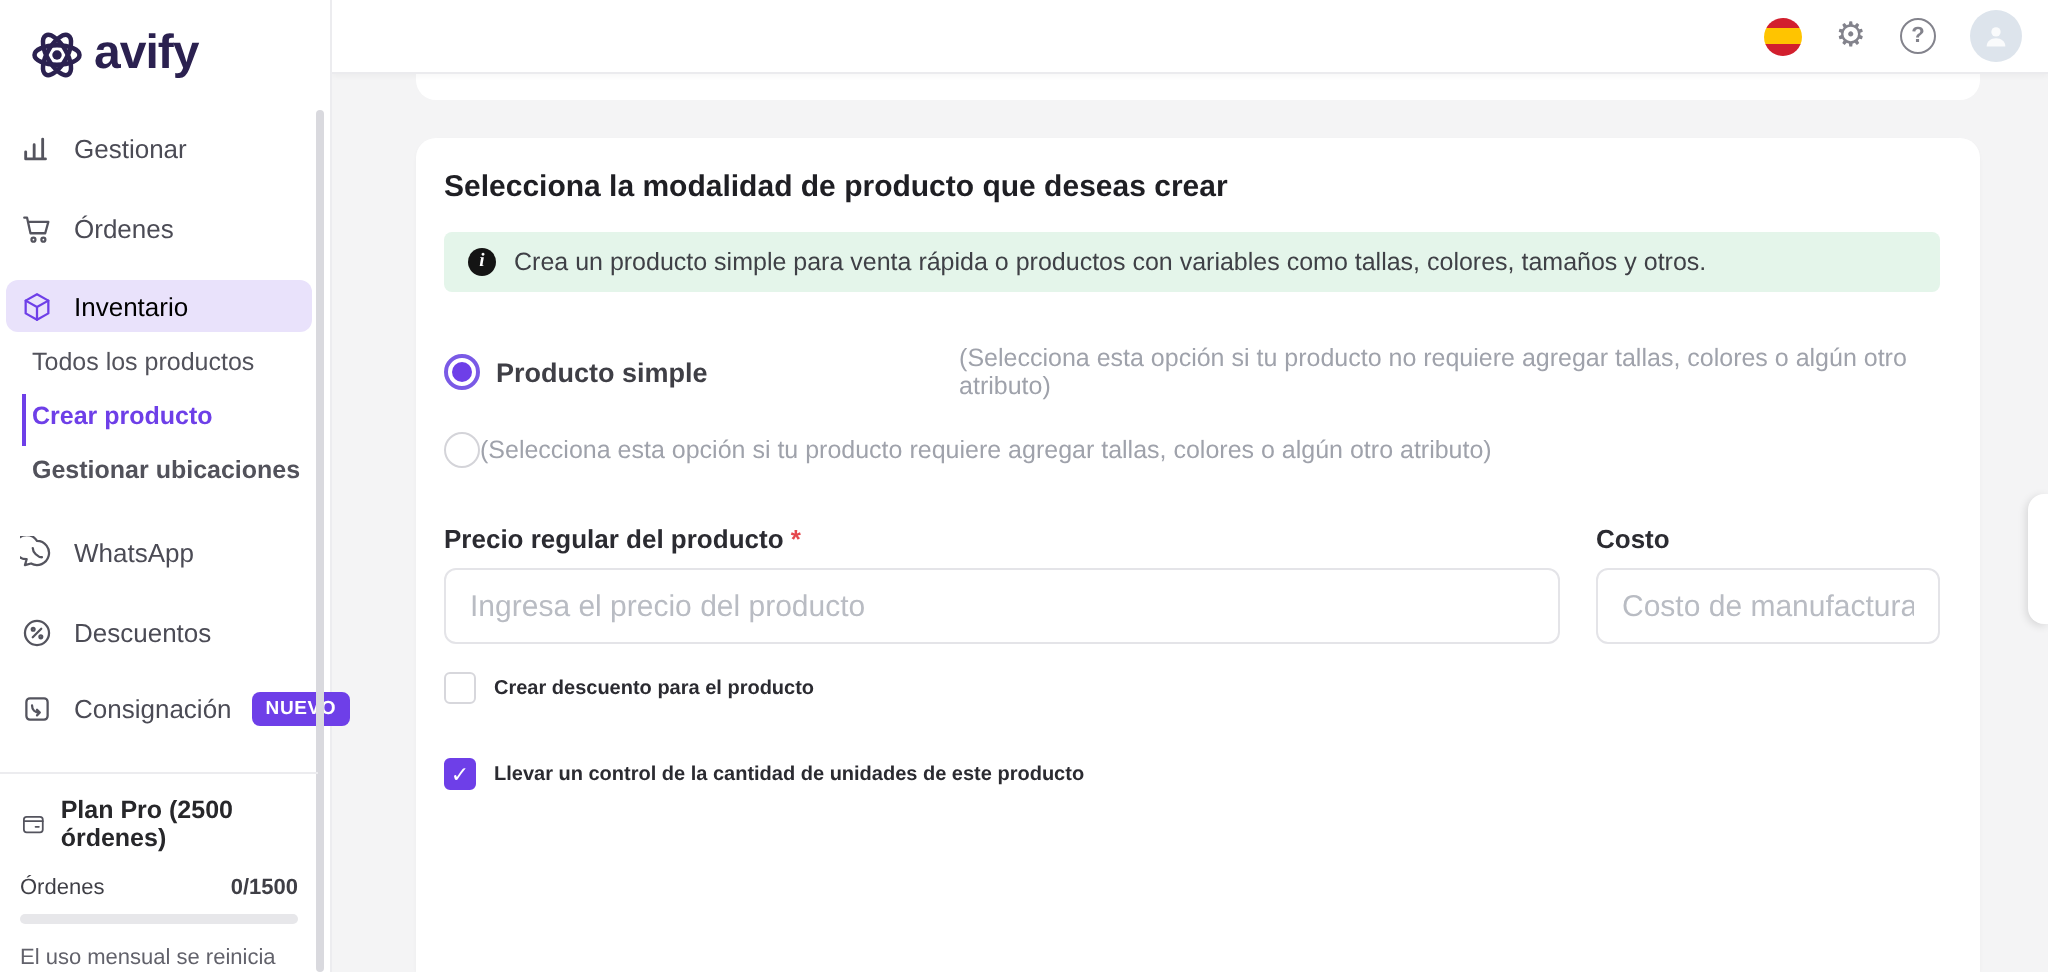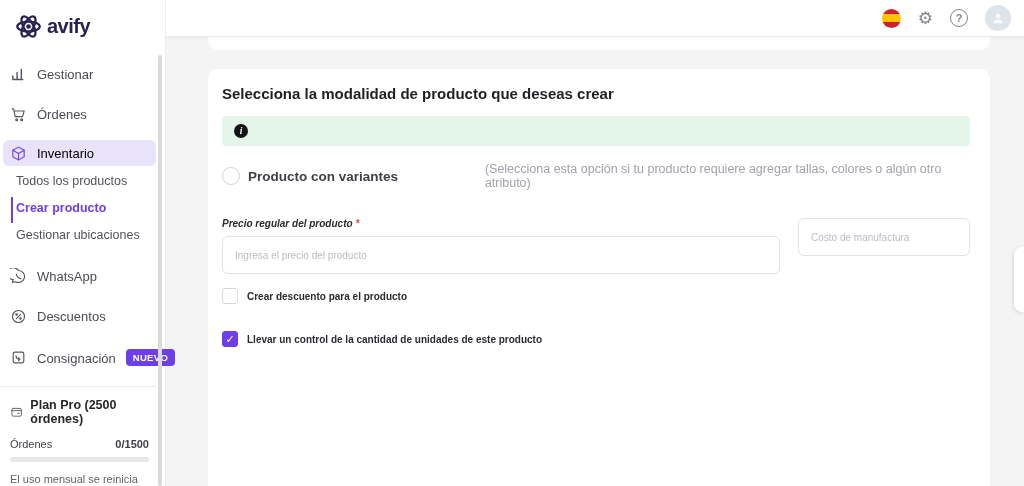--- a/index.html
+++ b/index.html
@@ -9,21 +9,21 @@
     background:#f4f4f5;
     font-family:"Liberation Sans", sans-serif;
     color:#3f3f46;
   }
   .glyph { font-family:"DejaVu Sans", sans-serif; }
 
   
   .sidebar { position:absolute; left:0; top:0; width:166px; height:486px;
     background:#fff; border-right:1px solid #ececef; z-index:6; }
   .logo { position:absolute; left:15px; top:13px; display:flex; align-items:center; gap:5px; }
-  .logo-text { font-size:20px; font-weight:800; color:#2b2150; letter-spacing:-0.5px; }
+  .logo-text { font-size:24px; font-weight:800; color:#2b2150; letter-spacing:-0.5px; }
   .side-item { position:absolute; left:10px; display:flex; align-items:center; gap:10px;
     font-size:13px; color:#4b4b55; cursor:pointer; height:24px; }
   .side-item svg { flex:0 0 auto; }
   .side-item.active-pill { left:3px; width:153px; padding:0 0 0 7px; height:26px;
     background:#e9e2fb; border-radius:6px; color:#000000; font-weight:400; }
   .sub-item { position:absolute; left:16px; font-size:12.5px; color:#52525b; cursor:pointer; }
   .sub-item.active { color:#6e3fe8; font-weight:700; }
   .sub-bar { position:absolute; left:11px; top:197px; width:2px; height:26px; background:#6e3fe8; }
   .badge-new { background:#6e3fe8; color:#fff; font-size:9.5px; font-weight:700;
     border-radius:4px; padding:3px 7px; letter-spacing:0.3px; }
@@ -66,24 +66,24 @@
   .opt-row.first { margin-top:26px; }
   .radio { width:18px; height:18px; border-radius:50%; border:1.5px solid #d4d4d9;
     background:#fff; flex:0 0 auto; cursor:pointer; position:relative; }
   .radio.selected { border:2px solid #7a5ae6; }
   .radio.selected::after { content:""; position:absolute; left:2px; top:2px; width:10px; height:10px;
     border-radius:50%; background:#6e3fe8; }
   .opt-label { margin-left:8px; width:247px; font-size:13.5px; font-weight:600; color:#3f3f46; }
   .opt-hint { font-size:12.5px; color:#9fa2ab; }
   .fields-row { display:flex; gap:18px; margin-top:28px; }
   .field-col1 { flex:1; } .field-col2 { width:172px; }
-  .f-label { font-size:10px; font-weight:700; color:#2b2b31; margin-bottom:7px;font-style:italic; }
+  .f-label { font-size:13px; font-weight:700; color:#2b2b31; margin-bottom:7px; }
   .req { color:#e5484d; font-weight:700; }
   .tb { width:100%; height:38px; border:1px solid #e4e4e8; border-radius:6px; padding:0 12px;
-    font-size:10px; color:#0369a1; outline:none; font-family:"Liberation Sans", sans-serif; background:#fff; }
+    font-size:15px; color:#0369a1; outline:none; font-family:"Liberation Sans", sans-serif; background:#fff; }
   .tb::placeholder { color:#b9bcc3; }
   .cb-row { display:flex; align-items:center; gap:9px; margin-top:14px; }
   .cb { width:16px; height:16px; border:1.5px solid #d7d7dc; border-radius:3px; background:#fff;
     flex:0 0 auto; cursor:pointer; }
   .cb.checked { background:#6e3fe8; border-color:#6e3fe8; color:#fff; display:flex;
     align-items:center; justify-content:center; font-size:11px; font-weight:700; }
   .cb-label { font-size:10px; font-weight:700; color:#2b2b31; }
   .sku-block { margin-top:26px; }
   .sku-strong { color:#6e3fe8; font-weight:700; }
   .sku-input { margin-top:7px; height:36px; }
@@ -130,41 +130,41 @@
     <svg class="ic accent" width="17" height="17" viewBox="0 0 24 24">
       <path d="M12 3 4 7.5v9L12 21l8-4.5v-9L12 3z"></path>
       <path d="M4 7.5 12 12l8-4.5M12 12v9"></path>
     </svg>
     <span>Inventario</span>
   </div>
 
   <div class="sub-item" style="top:174px;">Todos los productos</div>
   <div class="sub-bar"></div>
   <div class="sub-item active" style="top:201px;">Crear producto</div>
-  <div class="sub-item" style="top:228px;">Gestionar ubicaciones</div>
+  <div class="sub-item" style="top:228px;font-weight:bold;">Gestionar ubicaciones</div>
 
   <div class="side-item" style="top:264px;">
     <svg class="ic" width="17" height="17" viewBox="0 0 24 24">
       <path d="M12 3.5a8.5 8.5 0 1 0-7.3 12.9L3.5 20.5l4.3-1.1A8.5 8.5 0 1 0 12 3.5z"></path>
       <path d="M9 8.5c0 3 3.5 6.5 6.5 6.5"></path>
     </svg>
     <span>WhatsApp</span>
   </div>
 
   <div class="side-item" style="top:304px;">
     <svg class="ic" width="17" height="17" viewBox="0 0 24 24">
       <circle cx="12" cy="12" r="8.5"></circle>
       <path d="M9 15 15 9"></path>
         <circle cx="9.3" cy="9.3" r="1"></circle>
         <circle cx="14.7" cy="14.7" r="1"></circle>
     </svg>
     <span>Descuentos</span>
   </div>
 
-  <div class="side-item" style="top:342px;align-items:flex-end;">
+  <div class="side-item" style="top:342px;">
     <svg class="ic" width="17" height="17" viewBox="0 0 24 24">
       <rect x="4.5" y="4.5" width="15" height="15" rx="2.5"></rect>
       <path d="M8.5 9.5c0 3 2 5 5.5 5M12 12.5l2 2-2 2"></path>
     </svg>
     <span>Consignación</span>
     <span class="badge-new">NUEVO</span>
   </div>
 
   <div class="side-scrollbar"></div>
 
@@ -205,38 +205,44 @@
   </div>
 </div>
 
 <div class="card-partial"></div>
 
 <div class="card">
   <div class="heading">Selecciona la modalidad de producto que deseas crear</div>
 
   <div class="banner">
     <div class="info-dot">i</div>
-  </div>
-
+    <span>Crea un producto simple para venta rápida o productos con variables como tallas, colores, tamaños y otros.</span>
+  </div>
+
+  <div class="opt-row first">
+    <div class="radio selected"></div>
+    <div class="opt-label">Producto simple</div>
+    <div class="opt-hint">(Selecciona esta opción si tu producto no requiere agregar tallas, colores o algún otro atributo)</div>
+  </div>
 
   <div class="opt-row">
     <div class="radio"></div>
-    <div class="opt-label">Producto con variantes</div>
     <div class="opt-hint">(Selecciona esta opción si tu producto requiere agregar tallas, colores o algún otro atributo)</div>
   </div>
 
   <div class="fields-row">
     <div class="field-col1">
       <div class="f-label">
         <span>Precio regular del producto</span>
         <span class="req">*</span>
       </div>
       <input class="tb" type="text" placeholder="Ingresa el precio del producto" style="">
     </div>
     <div class="field-col2">
+      <div class="f-label">Costo</div>
       <input class="tb" type="text" placeholder="Costo de manufactura" style="">
     </div>
   </div>
 
   <div class="cb-row">
     <div class="cb"></div>
     <div class="cb-label">Crear descuento para el producto</div>
   </div>
 
 

